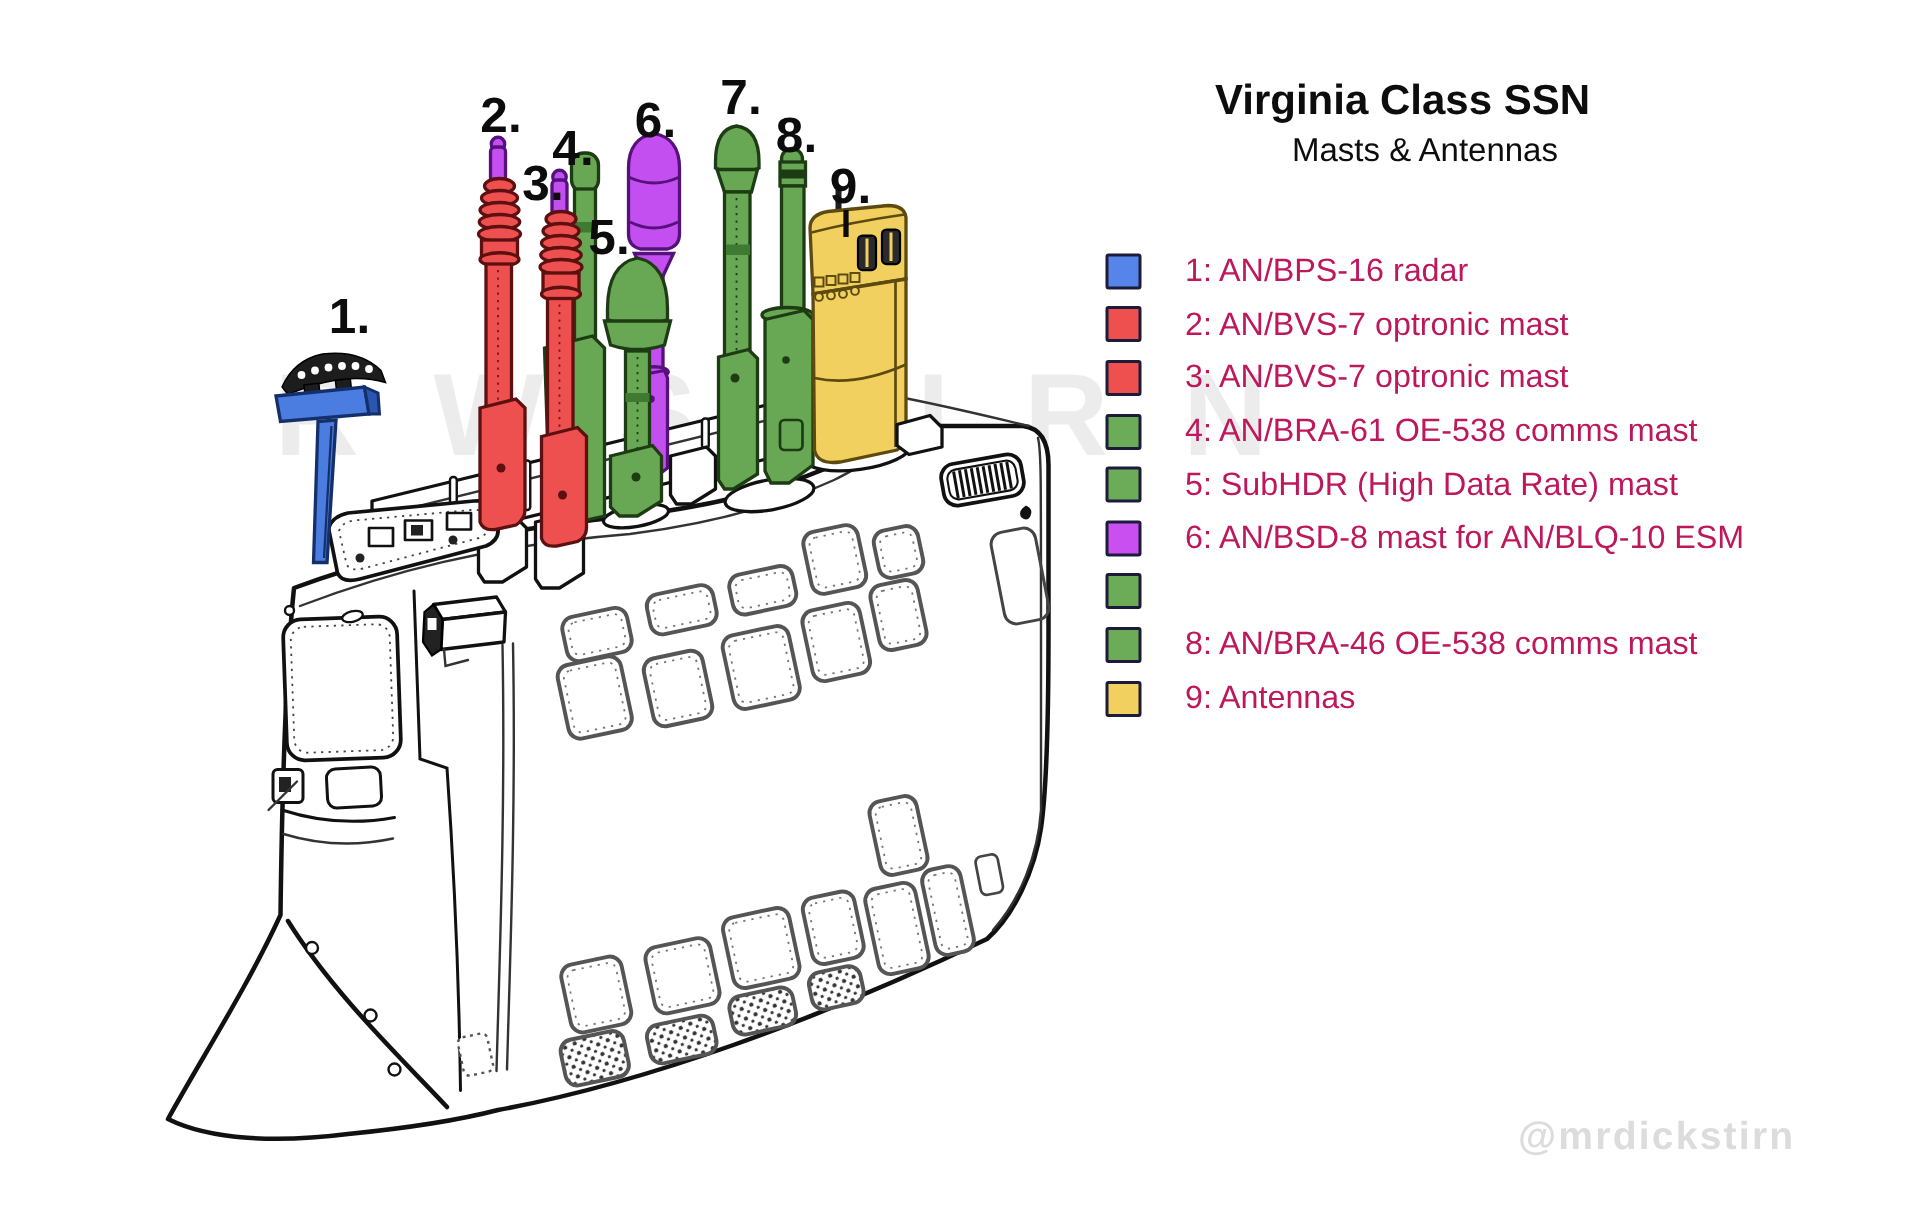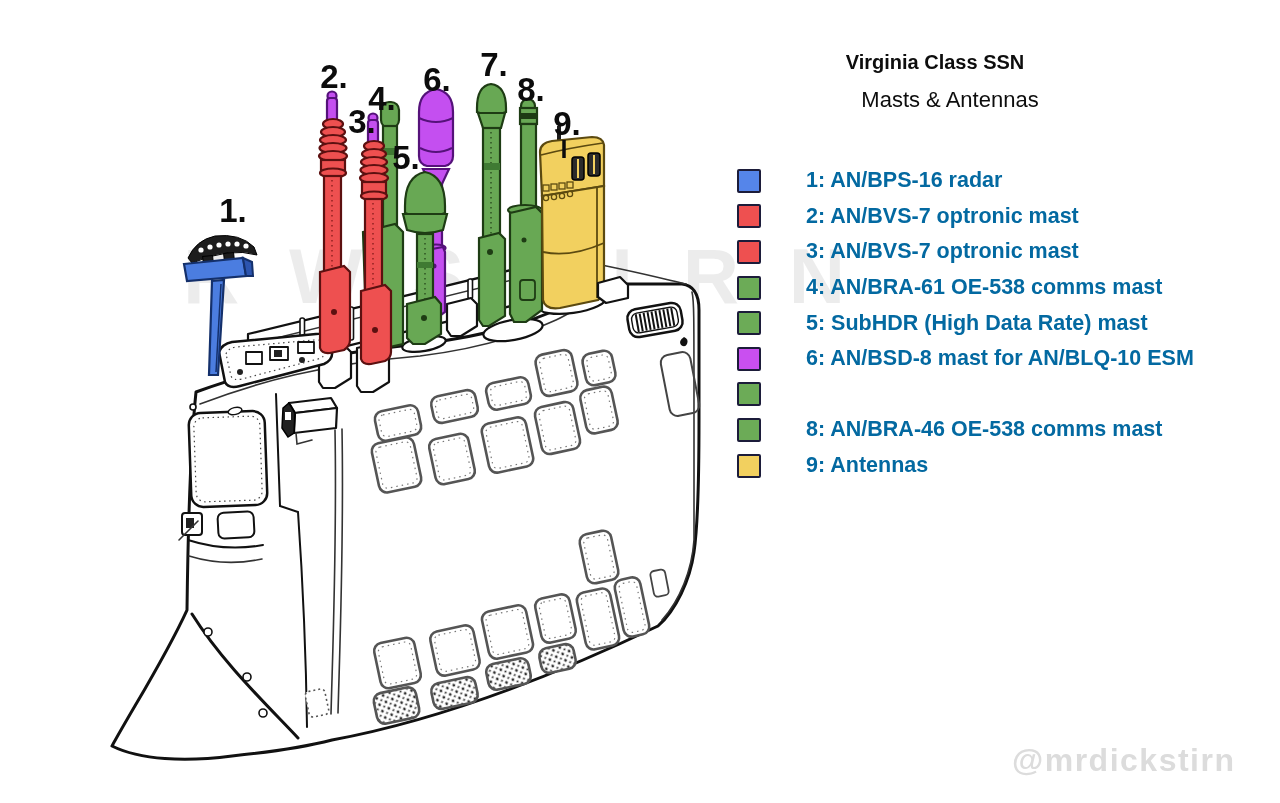--- a/index.html
+++ b/index.html
@@ -17,28 +17,28 @@
   .ln{fill:none;stroke:#111111;stroke-width:2;stroke-linecap:round;}
   .ln-th{fill:none;stroke:#111111;stroke-width:3;stroke-linecap:round;}
   .ln-f{fill:none;stroke:#333333;stroke-width:1.6;stroke-linecap:round;}
   .white{fill:#ffffff;stroke:#111111;stroke-width:2.2;stroke-linejoin:round;}
   .dotted{fill:none;stroke:#444;stroke-width:1.2;stroke-dasharray:1.5 3.5;}
   .wm{font-family:"Liberation Sans",sans-serif;font-weight:bold;font-size:78px;
       letter-spacing:14px;fill:#000;opacity:0.07;}
   .num{font-family:"Liberation Sans",sans-serif;font-weight:bold;font-size:33px;fill:#0c0c0c;text-anchor:middle;}
   
   .title{position:absolute;left:805px;top:51px;width:260px;text-align:center;
-         font-size:20px;font-weight:bold;color:#0d0d0d;}
+         font-size:28px;font-weight:bold;color:#0d0d0d;}
   .subtitle{position:absolute;left:805px;top:87px;width:290px;text-align:center;
          font-size:22px;font-weight:normal;color:#0d0d0d;}
   .legend{position:absolute;left:737px;top:163px;}
   .legend-row{display:flex;align-items:center;height:35.6px;}
   .swatch{width:20px;height:20px;border:2.4px solid #1c1c3a;border-radius:2px;flex:0 0 auto;}
-  .legend-label{margin-left:45px;font-size:21.5px;font-weight:bold;color:#0369a1;white-space:nowrap;}
-  .signature{position:absolute;left:1012px;top:742px;font-size:32px;font-weight:bold;
+  .legend-label{margin-left:29px;font-size:21.5px;font-weight:normal;color:#be185d;white-space:nowrap;}
+  .signature{position:absolute;left:1012px;top:742px;font-size:26px;font-weight:bold;
          color:#dcdcdc;letter-spacing:1.5px;}
 </style>
 </head>
 <body>
 
 <div class="stage">
 
 <svg width="1280" height="803" viewBox="0 0 1280 803">
   <defs>
     <pattern id="dots" width="7" height="7" patternUnits="userSpaceOnUse" patternTransform="rotate(-12)">

